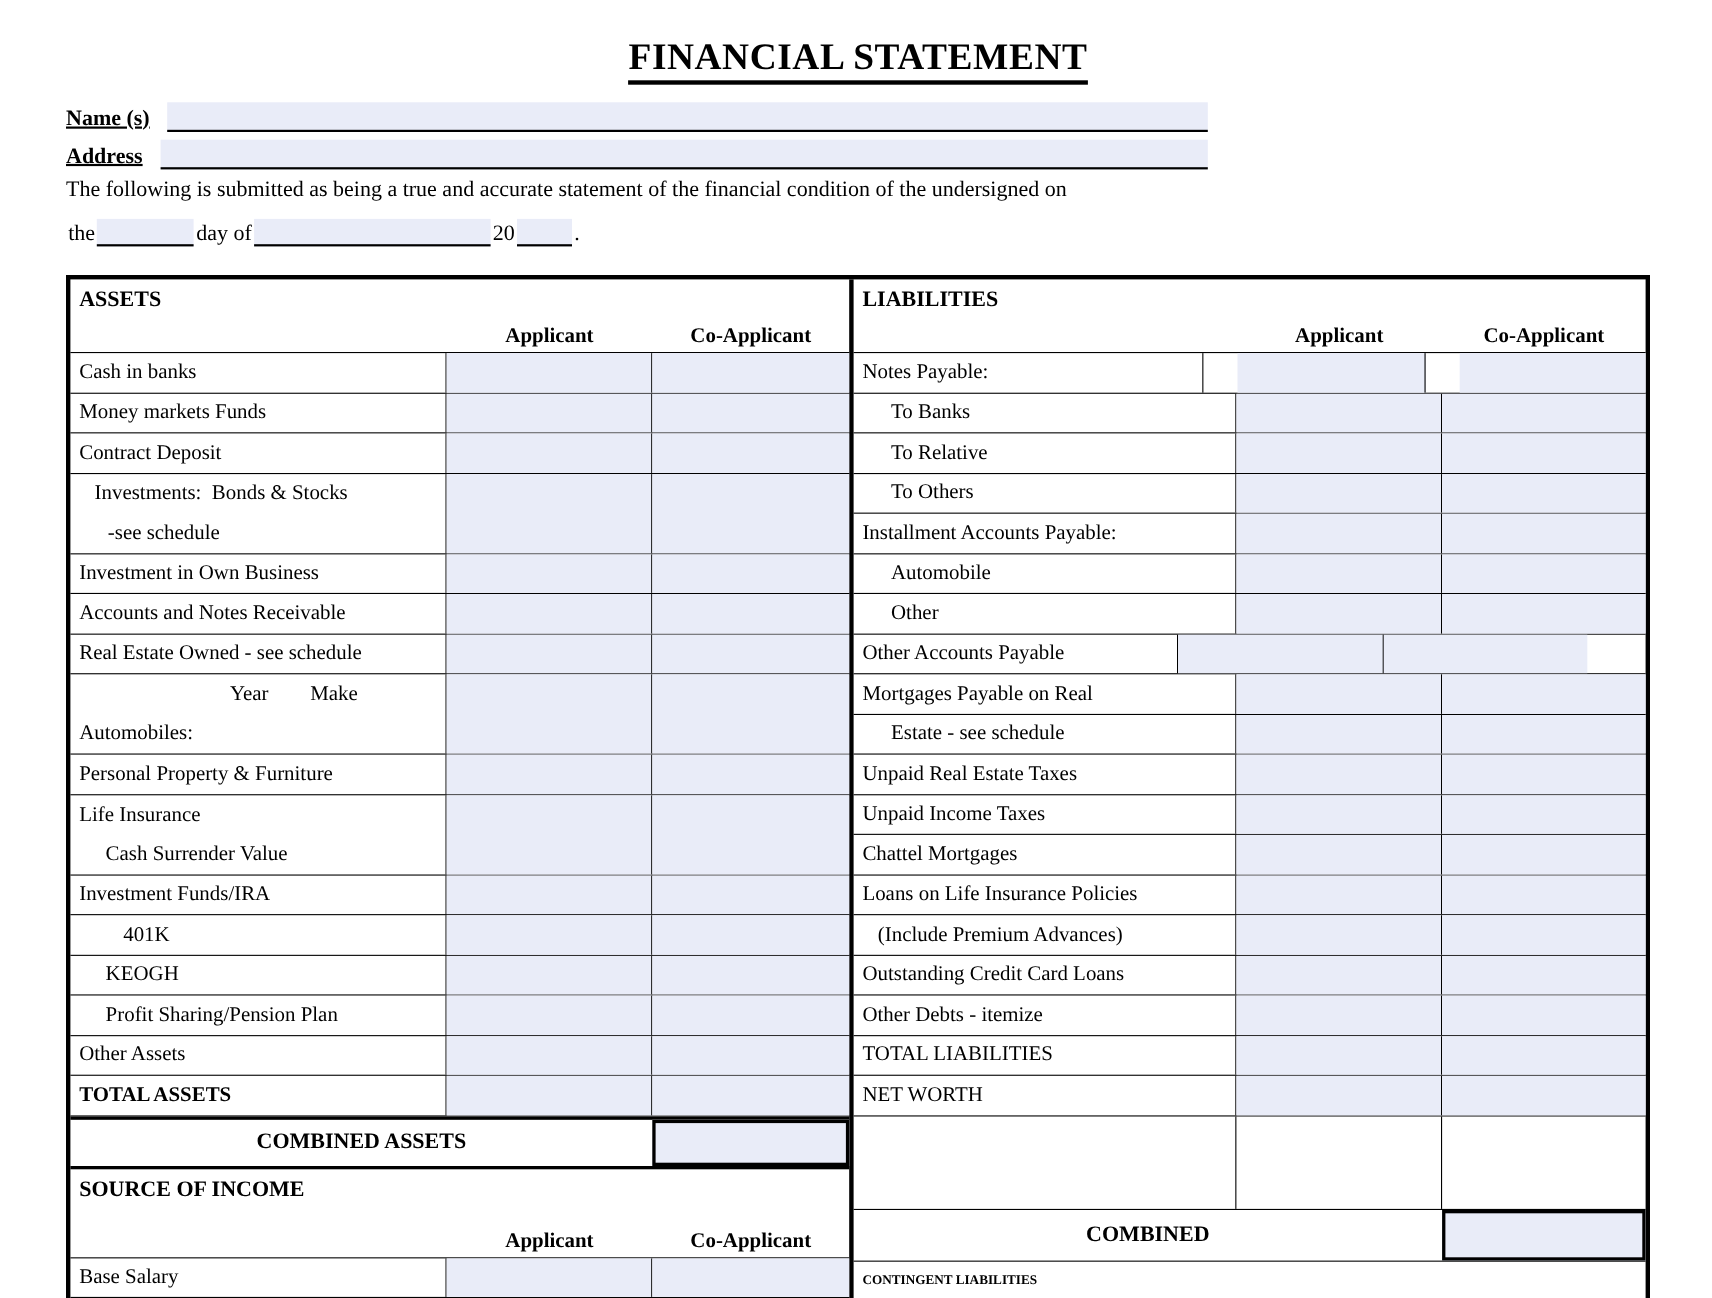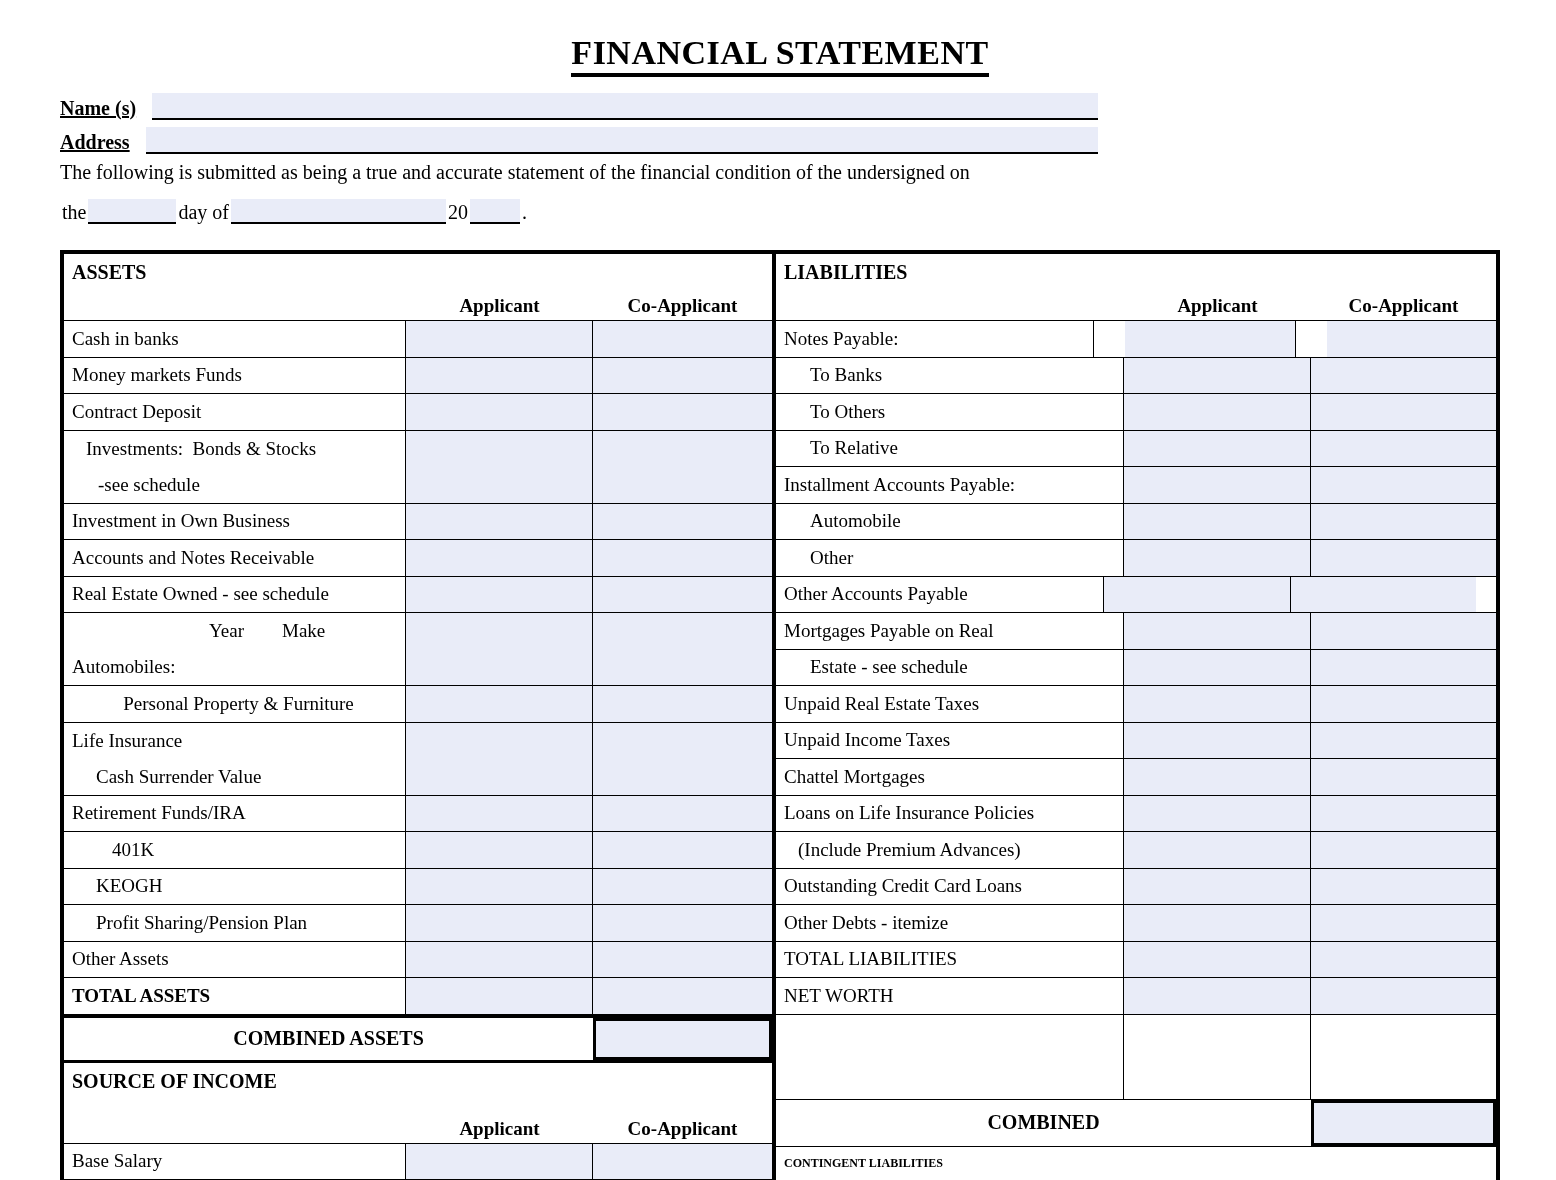--- a/index.html
+++ b/index.html
@@ -152,37 +152,37 @@
           </div>
           <div class="row" style="height: 73px;">
             <div class="lbl" style="width: 342px;">
               <div class="line" style="padding-left: 145px;">Year        Make</div>
               <div class="line">Automobiles:</div>
             </div>
             <div class="cell" style="width: 187px;"></div>
             <div class="cell last" style="width: 179px;"></div>
           </div>
           <div class="row" style="height: 36.5px;">
-            <div class="lbl" style="width: 342px; align-items: center;">
+            <div class="lbl" style="width: 342px;">
               <div class="line">Personal Property &amp; Furniture</div>
             </div>
             <div class="cell" style="width: 187px;"></div>
             <div class="cell last" style="width: 179px;"></div>
           </div>
           <div class="row" style="height: 73px;">
             <div class="lbl" style="width: 342px;">
               <div class="line">Life Insurance</div>
               <div class="line" style="padding-left: 32px;">Cash Surrender Value</div>
             </div>
             <div class="cell" style="width: 187px;"></div>
             <div class="cell last" style="width: 179px;"></div>
           </div>
           <div class="row" style="height: 36.5px;">
             <div class="lbl" style="width: 342px;">
-              <div class="line">Retirement Funds/IRA</div>
+              <div class="line">Investment Funds/IRA</div>
             </div>
             <div class="cell" style="width: 187px;"></div>
             <div class="cell last" style="width: 179px;"></div>
           </div>
           <div class="row" style="height: 36.5px;">
             <div class="lbl" style="width: 342px;">
               <div class="line" style="padding-left: 48px;">401K</div>
             </div>
             <div class="cell" style="width: 187px;"></div>
             <div class="cell last" style="width: 179px;"></div>
@@ -260,55 +260,55 @@
           </div>
           <div class="row" style="height: 36.5px;">
             <div class="lbl" style="width: 348px;">
               <div class="line" style="padding-left: 34px;">To Banks</div>
             </div>
             <div class="cell" style="width: 187px;"></div>
             <div class="cell last" style="width: 185px;"></div>
           </div>
           <div class="row" style="height: 36.5px;">
             <div class="lbl" style="width: 348px;">
+              <div class="line" style="padding-left: 34px;">To Relative</div>
+            </div>
+            <div class="cell" style="width: 187px;"></div>
+            <div class="cell last" style="width: 185px;"></div>
+          </div>
+          <div class="row" style="height: 36.5px;">
+            <div class="lbl" style="width: 348px;">
               <div class="line" style="padding-left: 34px;">To Others</div>
             </div>
             <div class="cell" style="width: 187px;"></div>
             <div class="cell last" style="width: 185px;"></div>
           </div>
           <div class="row" style="height: 36.5px;">
             <div class="lbl" style="width: 348px;">
-              <div class="line" style="padding-left: 34px;">To Relative</div>
-            </div>
-            <div class="cell" style="width: 187px;"></div>
-            <div class="cell last" style="width: 185px;"></div>
-          </div>
-          <div class="row" style="height: 36.5px;">
-            <div class="lbl" style="width: 348px;">
               <div class="line">Installment Accounts Payable:</div>
             </div>
             <div class="cell" style="width: 187px;"></div>
             <div class="cell last" style="width: 185px;"></div>
           </div>
           <div class="row" style="height: 36.5px;">
             <div class="lbl" style="width: 348px;">
               <div class="line" style="padding-left: 34px;">Automobile</div>
             </div>
             <div class="cell" style="width: 187px;"></div>
             <div class="cell last" style="width: 185px;"></div>
           </div>
           <div class="row" style="height: 36.5px;">
             <div class="lbl" style="width: 348px;">
               <div class="line" style="padding-left: 34px;">Other</div>
             </div>
             <div class="cell" style="width: 187px;"></div>
             <div class="cell last" style="width: 185px;"></div>
           </div>
           <div class="row" style="height: 36.5px;">
-            <div class="lbl" style="width: 328px;">
+            <div class="lbl" style="width: 295px;">
               <div class="line">Other Accounts Payable</div>
             </div>
             <div class="cell" style="width: 187px;"></div>
             <div class="cell last" style="width: 185px;"></div>
           </div>
           <div class="row" style="height: 36.5px;">
             <div class="lbl" style="width: 348px;">
               <div class="line">Mortgages Payable on Real</div>
             </div>
             <div class="cell" style="width: 187px;"></div>

